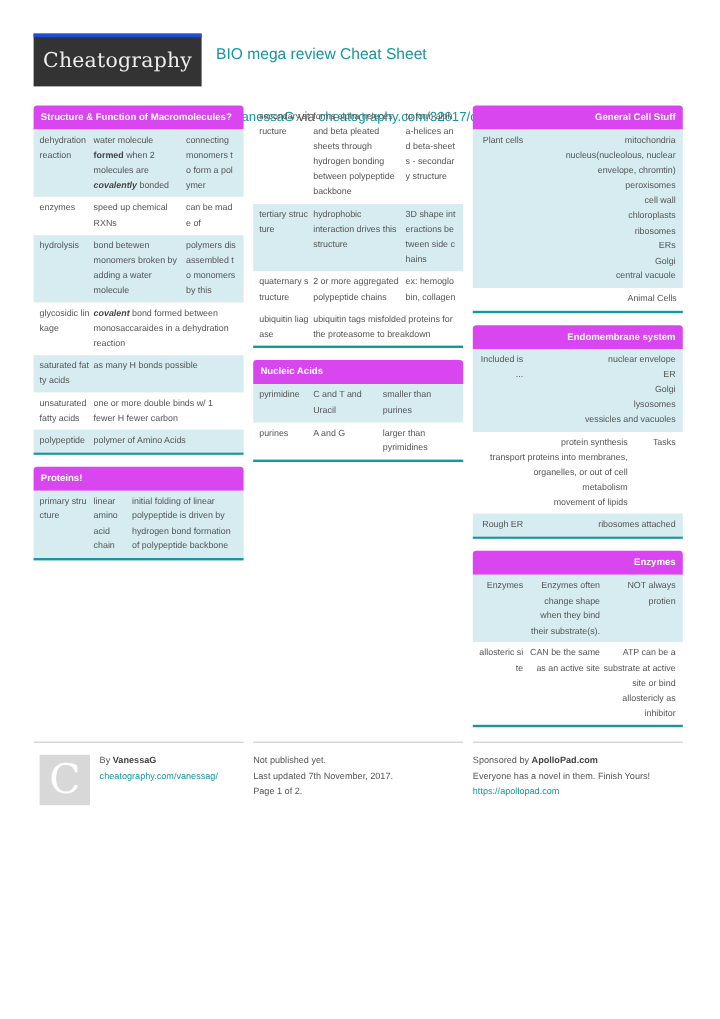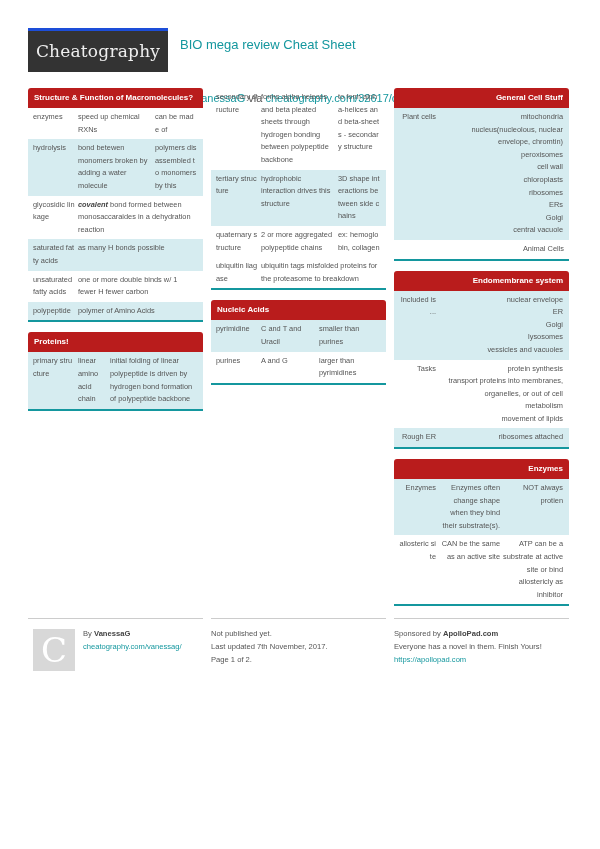--- a/index.html
+++ b/index.html
@@ -12,21 +12,21 @@
   .sheet-title { color: #14979e; font-size: 13px; line-height: 16px; display: block; }
   .byline { font-size: 11px; color: #555; line-height: 14px; margin-top: 38px; }
   .byline a { color: #14979e; text-decoration: none; }
 
   .col { position: absolute; top: 88px; width: 175px; }
   .col1 { left: 28px; }
   .col2 { left: 211px; }
   .col3 { left: 394px; text-align: right; }
 
   .box { margin-bottom: 10px; border-bottom: 2px solid #14979e; }
-  .box-head { background: #b91c1c; color: #fff; font-weight: bold; font-size: 8px; padding: 0 6px; height: 20px; line-height: 20px; border-radius: 3px 3px 0 0; white-space: nowrap; }
+  .box-head { background: #d946ef; color: #fff; font-weight: bold; font-size: 8px; padding: 0 6px; height: 20px; line-height: 20px; border-radius: 3px 3px 0 0; white-space: nowrap; }
   .row { display: flex; font-size: 7.4px; line-height: 12.6px; padding: 3px 3px 3px 5px; color: #555; }
   .row.shade { background: #d6ecf0; }
   .row .c { padding-right: 3px; word-break: break-all; }
   .c.k { width: 45px; flex-shrink: 0; }
   .c.k2 { width: 40px; flex-shrink: 0; }
   .c.m { width: 77px; flex-shrink: 0; word-break: normal; }
   .c.w { flex: 1; word-break: normal; }
   .c.r { flex: 1; }
   .c.narrow { width: 32px; flex-shrink: 0; word-break: normal; }
   .b { font-weight: bold; color: #444; }
@@ -54,20 +54,25 @@
       <a>VanessaG</a>
       <span>via</span>
       <a>cheatography.com/32617/cs/13437/</a>
     </div>
   </div>
 </div>
 
 <div class="col col1">
   <div class="box">
     <div class="box-head">Structure &amp; Function of Macromolecules?</div>
+    <div class="row shade">
+      <div class="c k">dehydration reaction</div>
+      <div class="c m"><span>water molecule </span><span class="b">formed</span><span> when 2 molecules are </span><span class="bi">covalently</span><span> bonded</span></div>
+      <div class="c r">connecting monomers to form a polymer</div>
+    </div>
     <div class="row">
       <div class="c k">enzymes</div>
       <div class="c m">speed up chemical RXNs</div>
       <div class="c r">can be made of</div>
     </div>
     <div class="row shade">
       <div class="c k">hydrolysis</div>
       <div class="c m">bond betewen monomers broken by adding a water molecule</div>
       <div class="c r">polymers disassembled to monomers by this</div>
     </div>
@@ -163,27 +168,27 @@
       <div class="c k2">Included is ...</div>
       <div class="c w">
         <div>nuclear envelope</div>
         <div>ER</div>
         <div>Golgi</div>
         <div>lysosomes</div>
         <div>vessicles and vacuoles</div>
       </div>
     </div>
     <div class="row">
-      <div class="c k2">Tasks</div>
       <div class="c w">
         <div>protein synthesis</div>
         <div>transport proteins into membranes, organelles, or out of cell</div>
         <div>metabolism</div>
         <div>movement of lipids</div>
       </div>
+      <div class="c k2">Tasks</div>
     </div>
     <div class="row shade">
       <div class="c k2">Rough ER</div>
       <div class="c w">ribosomes attached</div>
     </div>
   </div>
 
   <div class="box">
     <div class="box-head">Enzymes</div>
     <div class="row shade">

